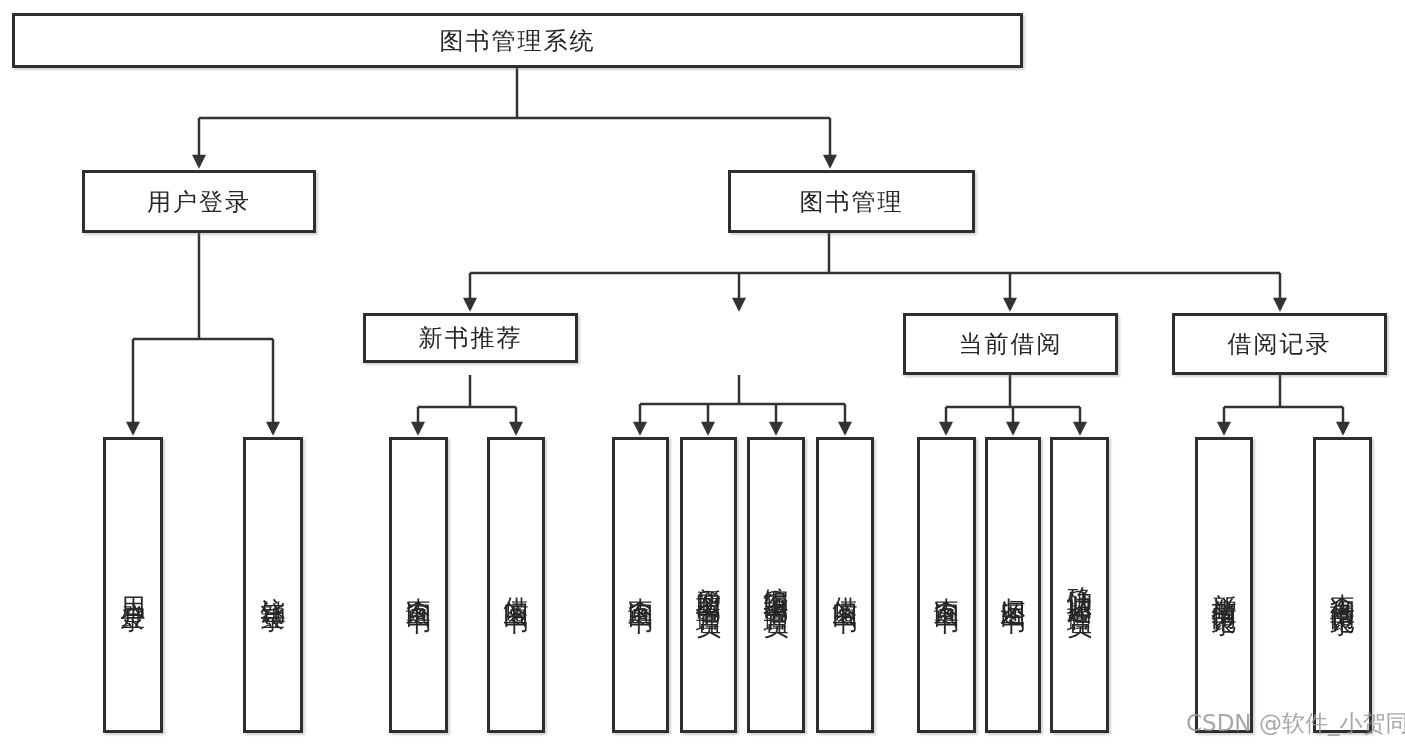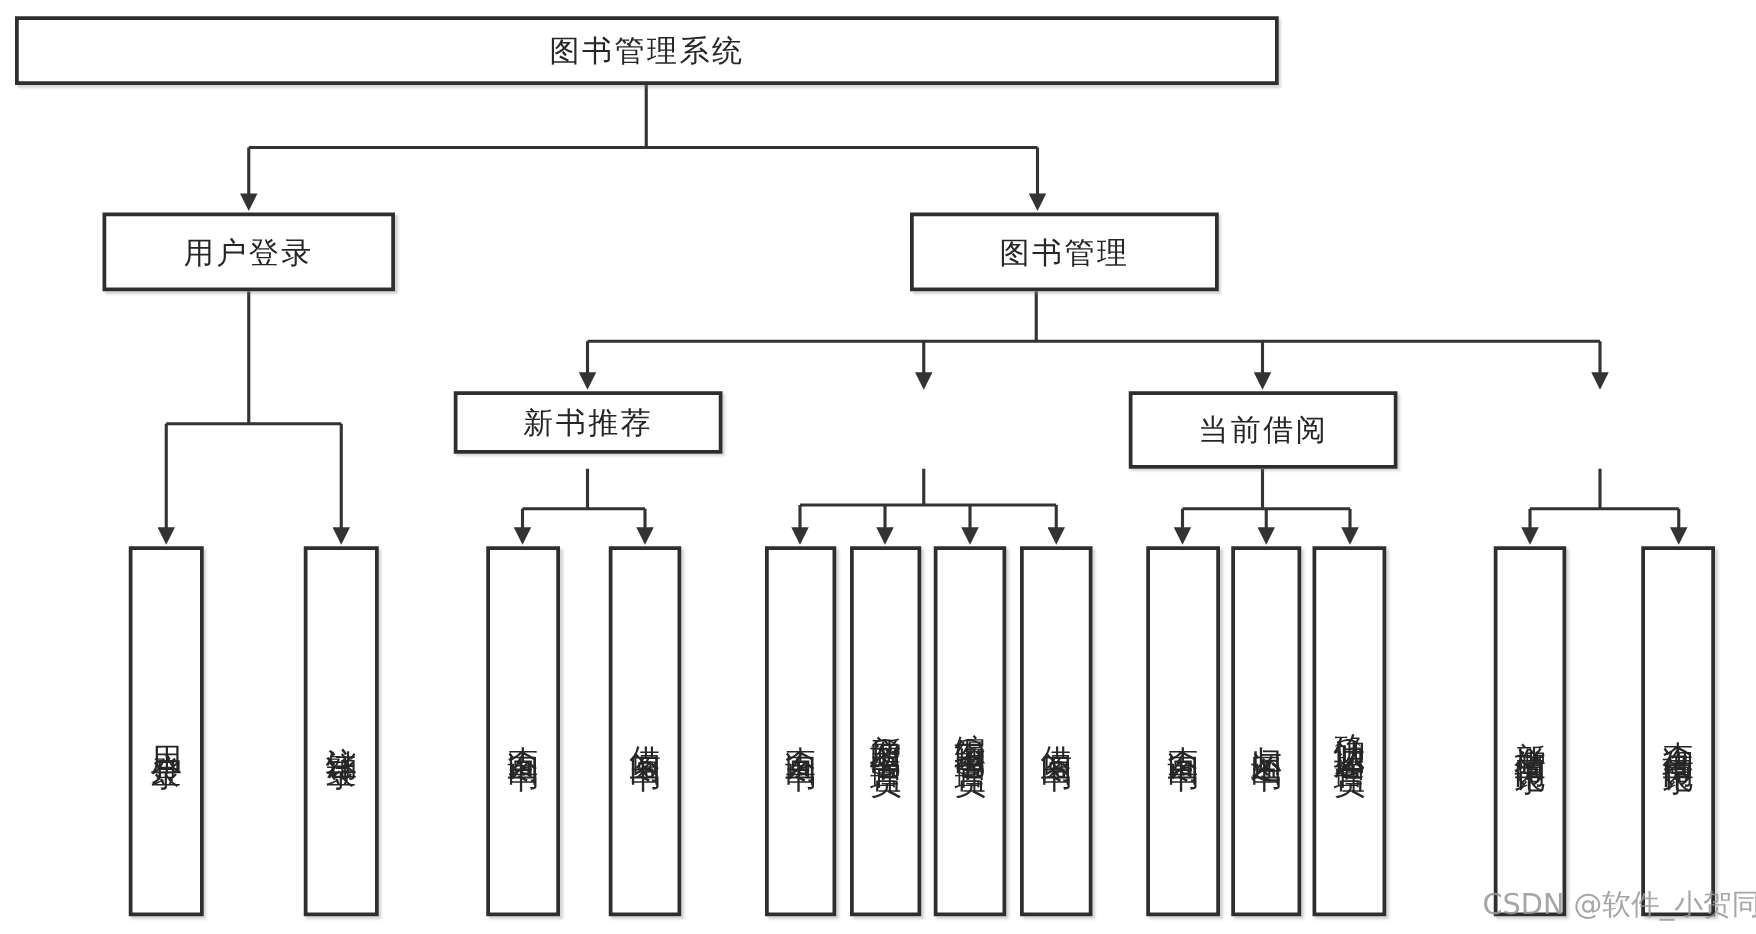--- a/index.html
+++ b/index.html
@@ -122,20 +122,23 @@
   <div class="node h" style="left:728px;top:170px;width:247px;height:63px">
     <span class="lbl">图书管理</span>
   </div>
 
   <div class="node h" style="left:363px;top:313px;width:215px;height:50px">
     <span class="lbl">新书推荐</span>
   </div>
   <div class="node h" style="left:903px;top:313px;width:215px;height:62px">
     <span class="lbl">当前借阅</span>
   </div>
+  <div class="node h" style="left:1172px;top:313px;width:215px;height:62px">
+    <span class="lbl">借阅记录</span>
+  </div>
 
   <div class="node v" style="left:103px;top:437px;width:60px;height:296px">
     <span class="lbl">用户登录</span>
   </div>
   <div class="node v" style="left:243px;top:437px;width:60px;height:296px">
     <span class="lbl">注销登录</span>
   </div>
 
   <div class="node v" style="left:389px;top:437px;width:59px;height:296px">
     <span class="lbl">查询图书</span>

